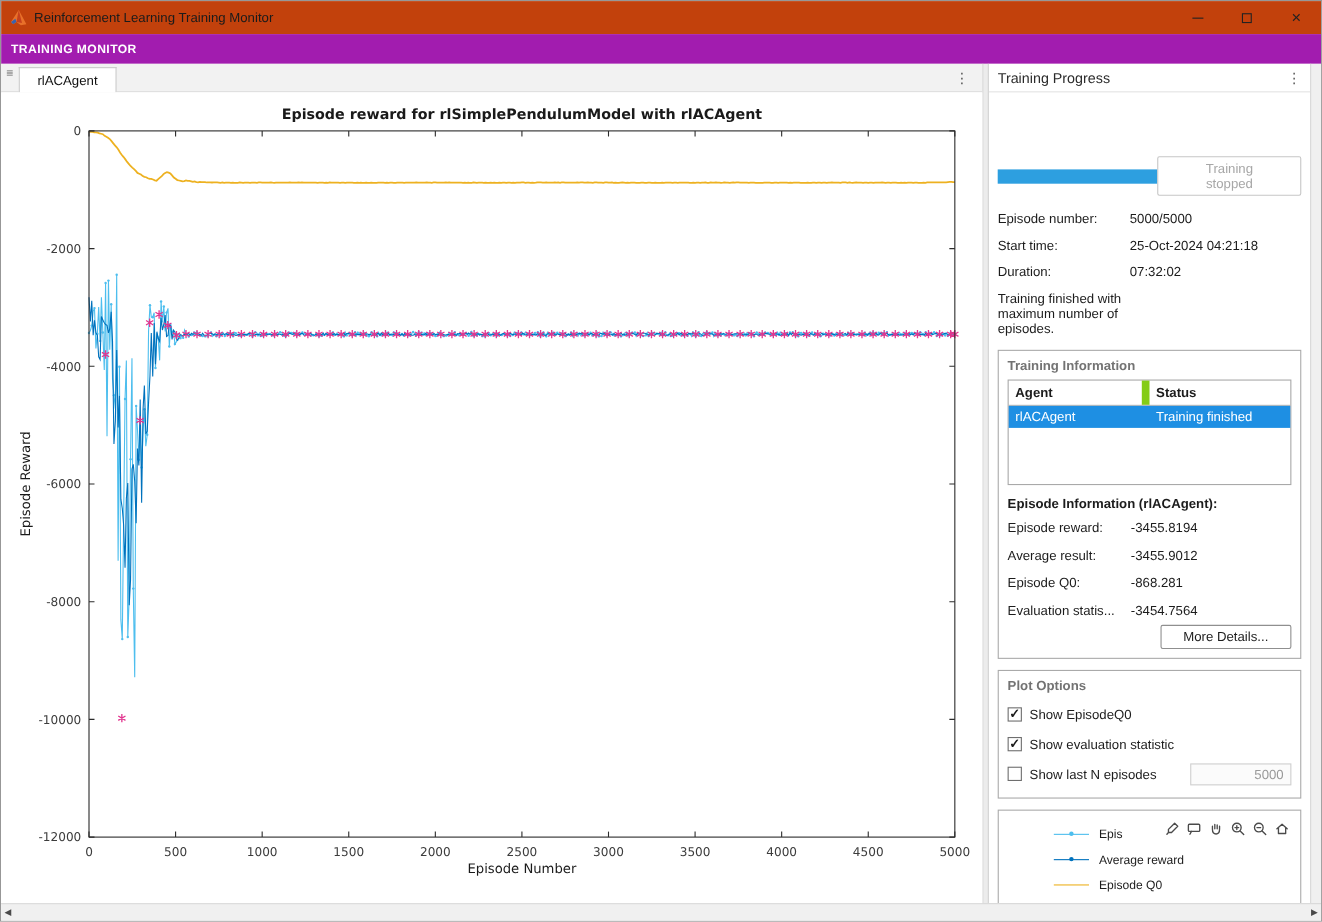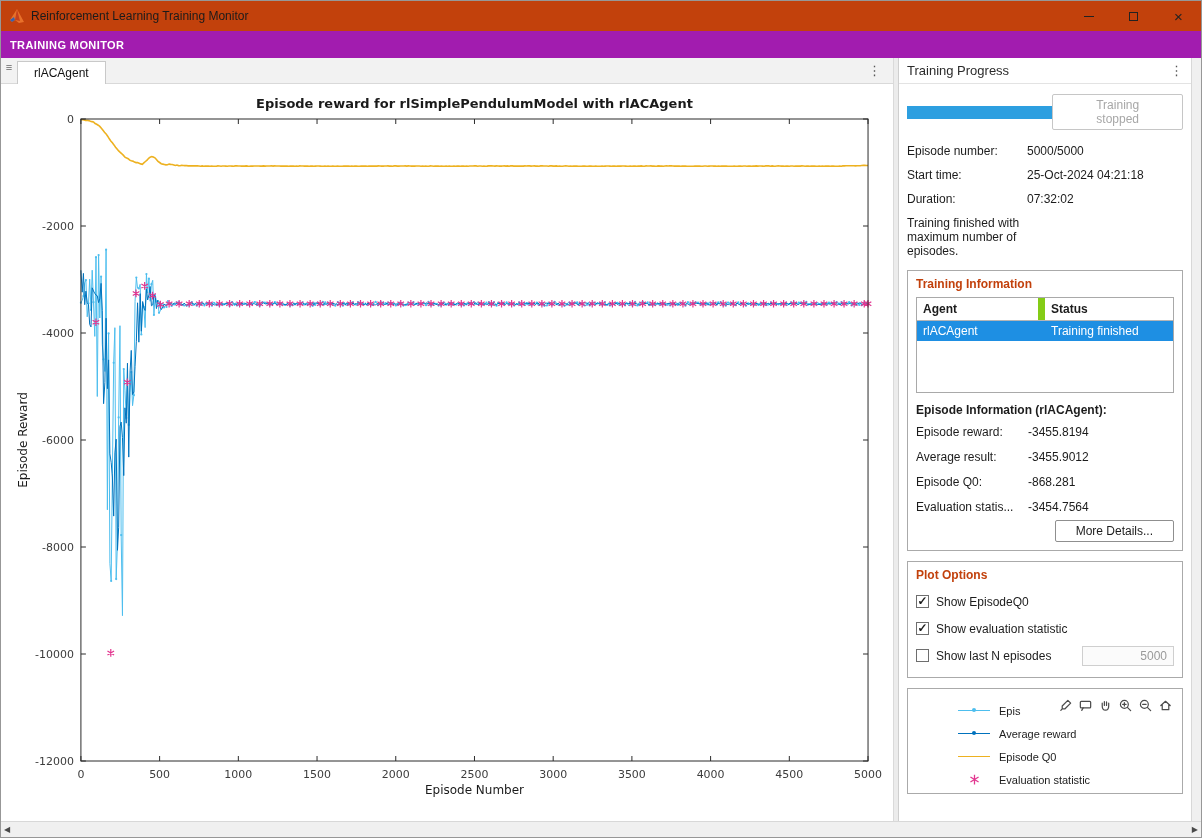--- a/index.html
+++ b/index.html
@@ -27,39 +27,39 @@
   .tabstrip { height: 26px; background: #f2f2f2; display: flex; align-items: flex-end; border-bottom: 1px solid #d9d9d9; flex: 0 0 auto; }
   .docs-menu { width: 16px; text-align: center; font-size: 11px; color: #666; align-self: flex-start; padding-top: 3px; }
   .doc-tab { background: #ffffff; border: 1px solid #c9c9c9; border-bottom: none; height: 23px; padding: 0 16px; display: flex; align-items: center; font-size: 12px; color: #111; position: relative; top: 1px; }
   .tab-ellipsis { margin-left: auto; margin-right: 12px; align-self: center; color: #555; font-size: 13px; }
   .doc-panel { flex: 1 1 auto; background: #fff; position: relative; min-height: 0; }
   .doc-panel svg { width: 100%; height: 100%; display: block; }
 
   .gutter { width: 6px; background: #ececec; border-left: 1px solid #dadada; border-right: 1px solid #cfcfcf; flex: 0 0 auto; }
 
   
-  .right-panel { width: 292px; flex: 0 0 auto; display: flex; flex-direction: column; background: #fff; }
+  .right-panel { width: 292px; flex: 0 0 auto; display: flex; flex-direction: column; background: #fff; gap: 48px; }
   .rp-header { height: 26px; display: flex; align-items: center; border-bottom: 1px solid #e3e3e3; flex: 0 0 auto; }
   .rp-title { font-size: 13px; color: #2b2b2b; padding-left: 8px; }
   .rp-ellipsis { margin-left: auto; margin-right: 8px; color: #555; font-size: 13px; }
   .rp-body { flex: 1 1 auto; padding: 10px 8px 6px 8px; overflow: hidden; font-size: 12px; color: #1c1c1c; }
 
   .progress-row { display: flex; align-items: center; margin-bottom: 14px; }
   .progress-bar { width: 146px; height: 13px; background: #e8e8e8; }
   .progress-fill { height: 100%; }
   .btn { font-family: "Liberation Sans", sans-serif; font-size: 12px; background: #fff; border: 1px solid #8f8f8f; border-radius: 2px; padding: 3px 20px; color: #1c1c1c; }
   .btn.disabled { border-color: #c6c6c6; color: #a7a7a7; }
   .stop-btn { margin-left: auto; }
 
   .field-grid { display: grid; grid-template-columns: 120px 1fr; row-gap: 10px; margin-bottom: 12px; }
   .f-label { color: #1c1c1c; }
   .f-value { color: #1c1c1c; }
 
   .panel { border: 1px solid #aaaaaa; padding: 6px 8px 8px 8px; margin-bottom: 10px; position: relative; }
-  .panel-title { font-weight: bold; font-size: 12px; margin-bottom: 6px; color: #c2410c; }
+  .panel-title { font-weight: bold; font-size: 12px; margin-bottom: 6px; color: #737373; }
 
   .agent-table { border: 1px solid #a9a9a9; height: 96px; display: flex; flex-direction: column; background: #fff; }
   .at-head { display: flex; border-bottom: 1px solid #b5b5b5; flex: 0 0 auto; }
   .at-th { flex: 1 1 50%; font-weight: bold; padding: 4px 6px; border-right: 7px solid #84cc16; }
   .at-th:last-child { border-right: none; }
   .at-row { display: flex; flex: 0 0 auto; color: #fff; }
   .at-td { flex: 1 1 50%; padding: 3px 6px; }
   .ep-title { font-weight: bold; margin: 10px 0 8px 0; }
   .field-grid.small { grid-template-columns: 112px 1fr; row-gap: 11px; margin-bottom: 6px; }
   .btn-row { display: flex; justify-content: flex-end; margin-top: 6px; }

